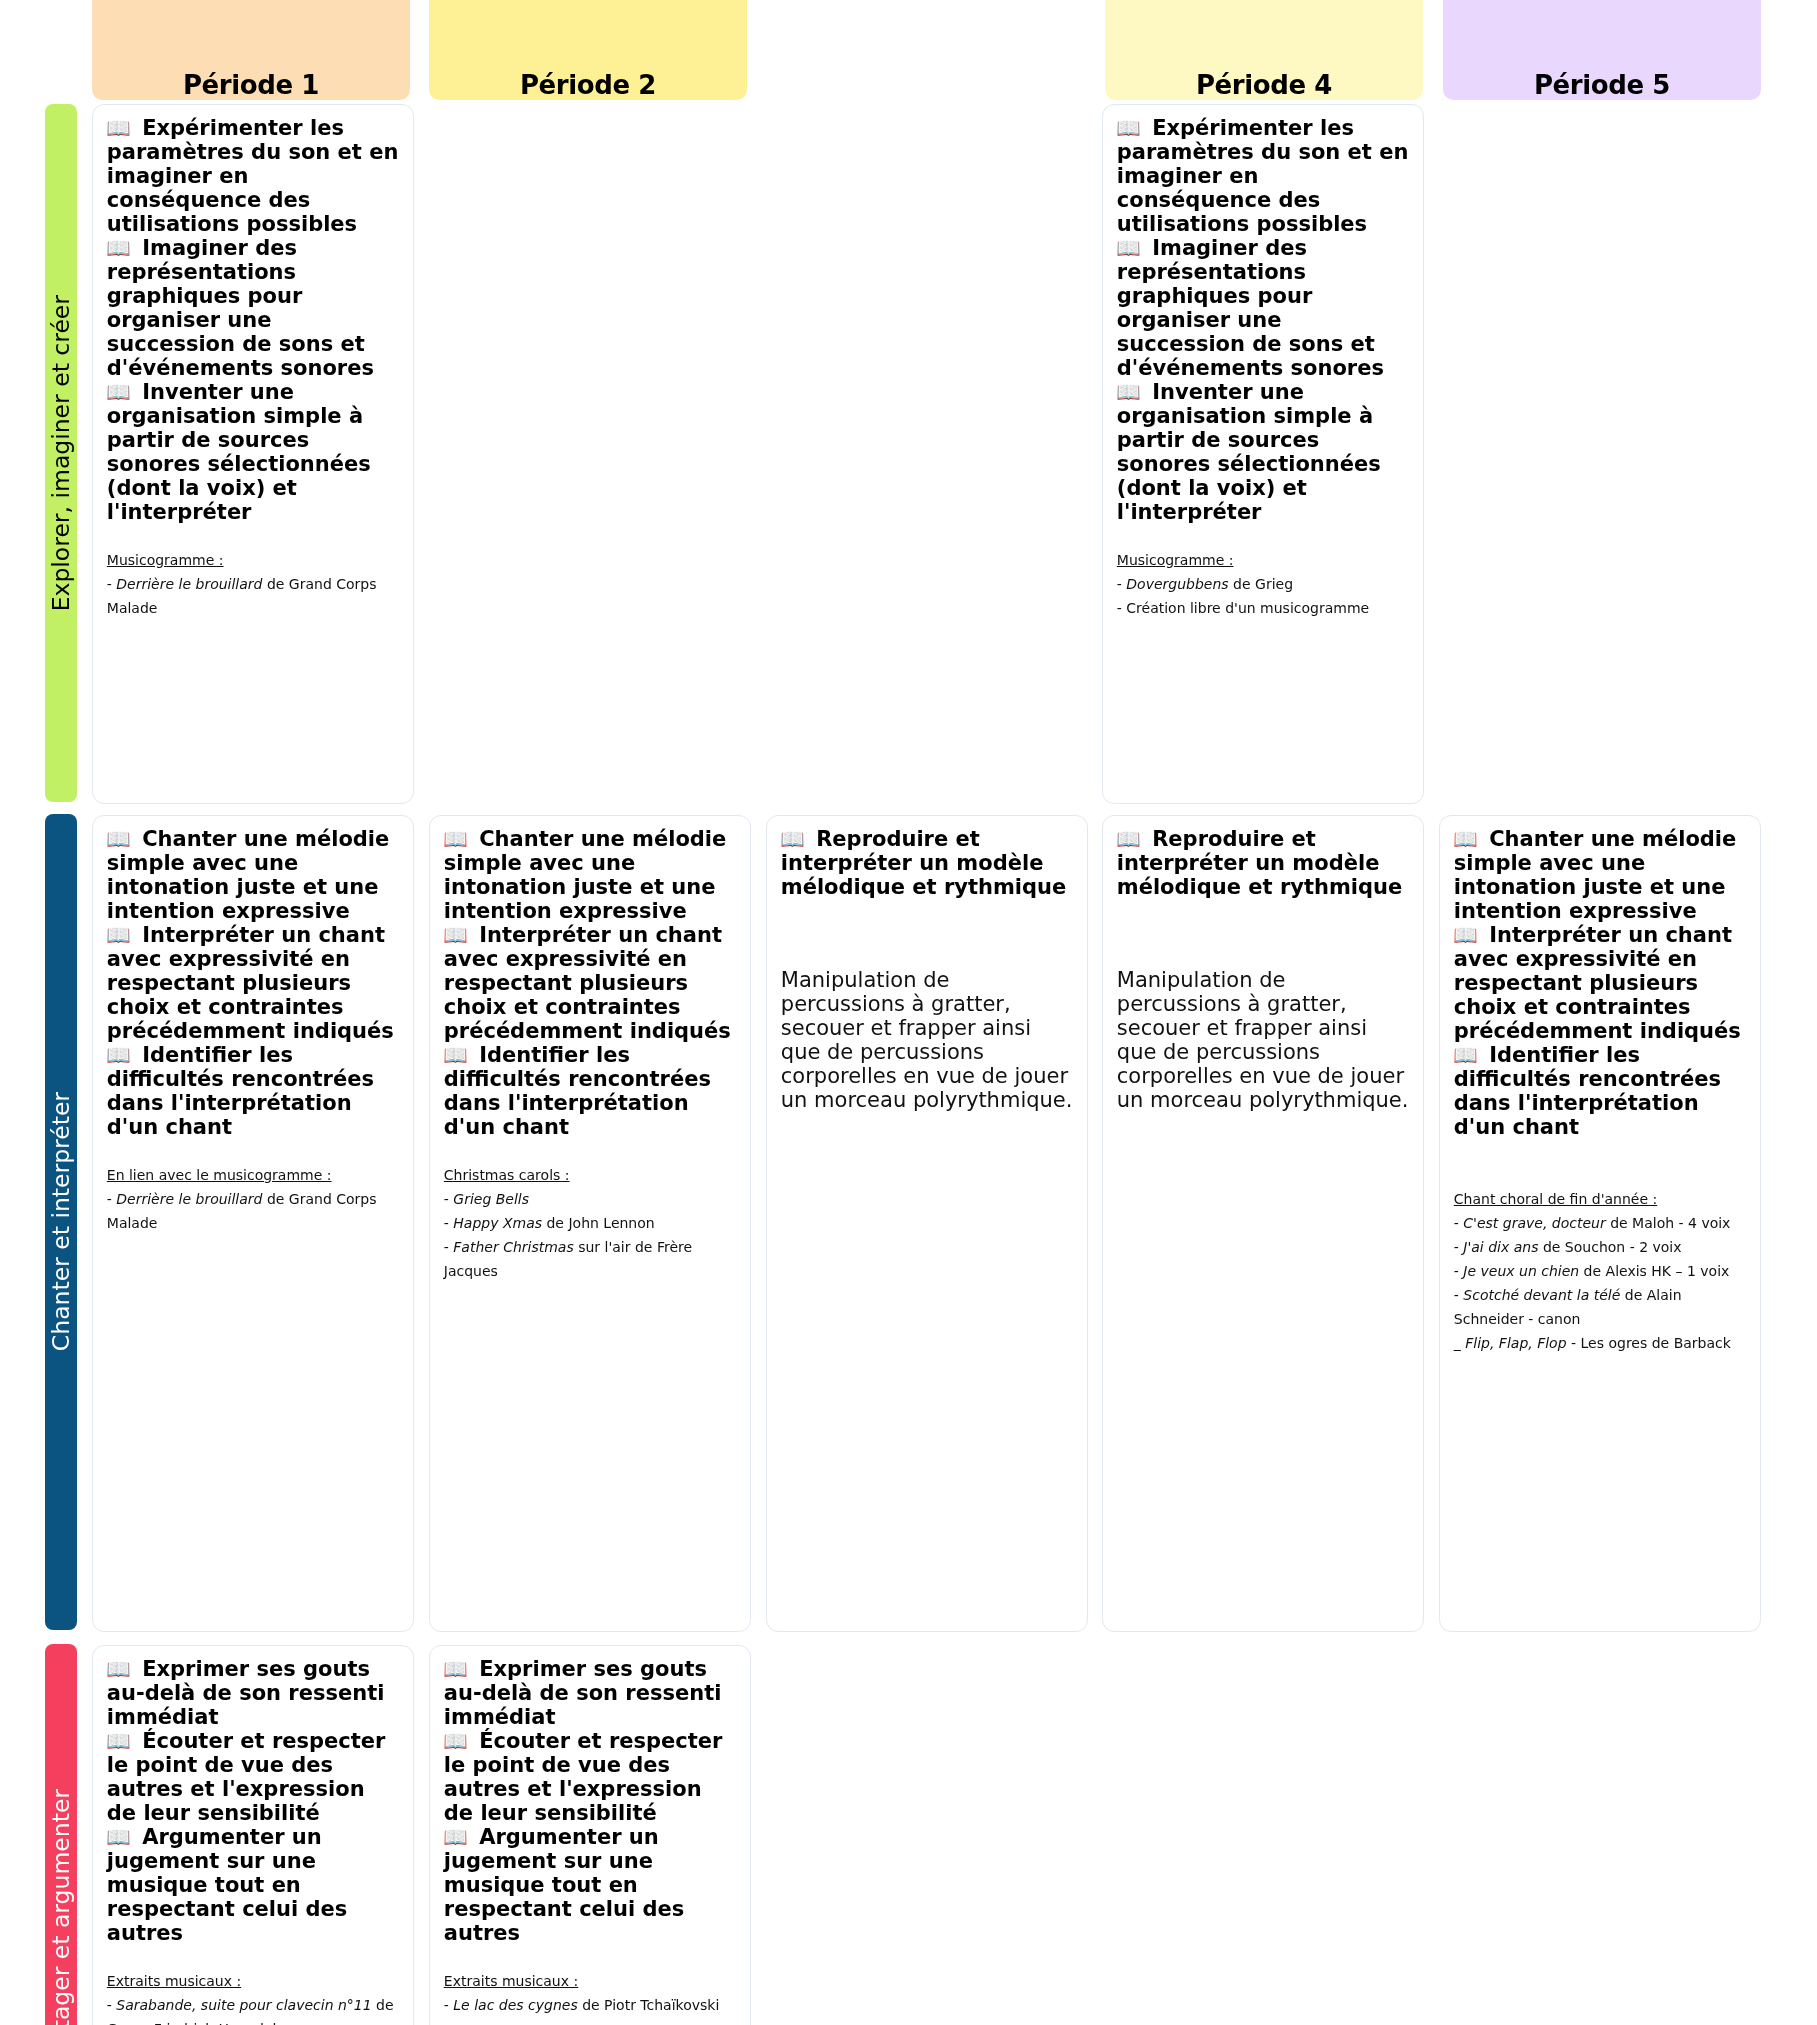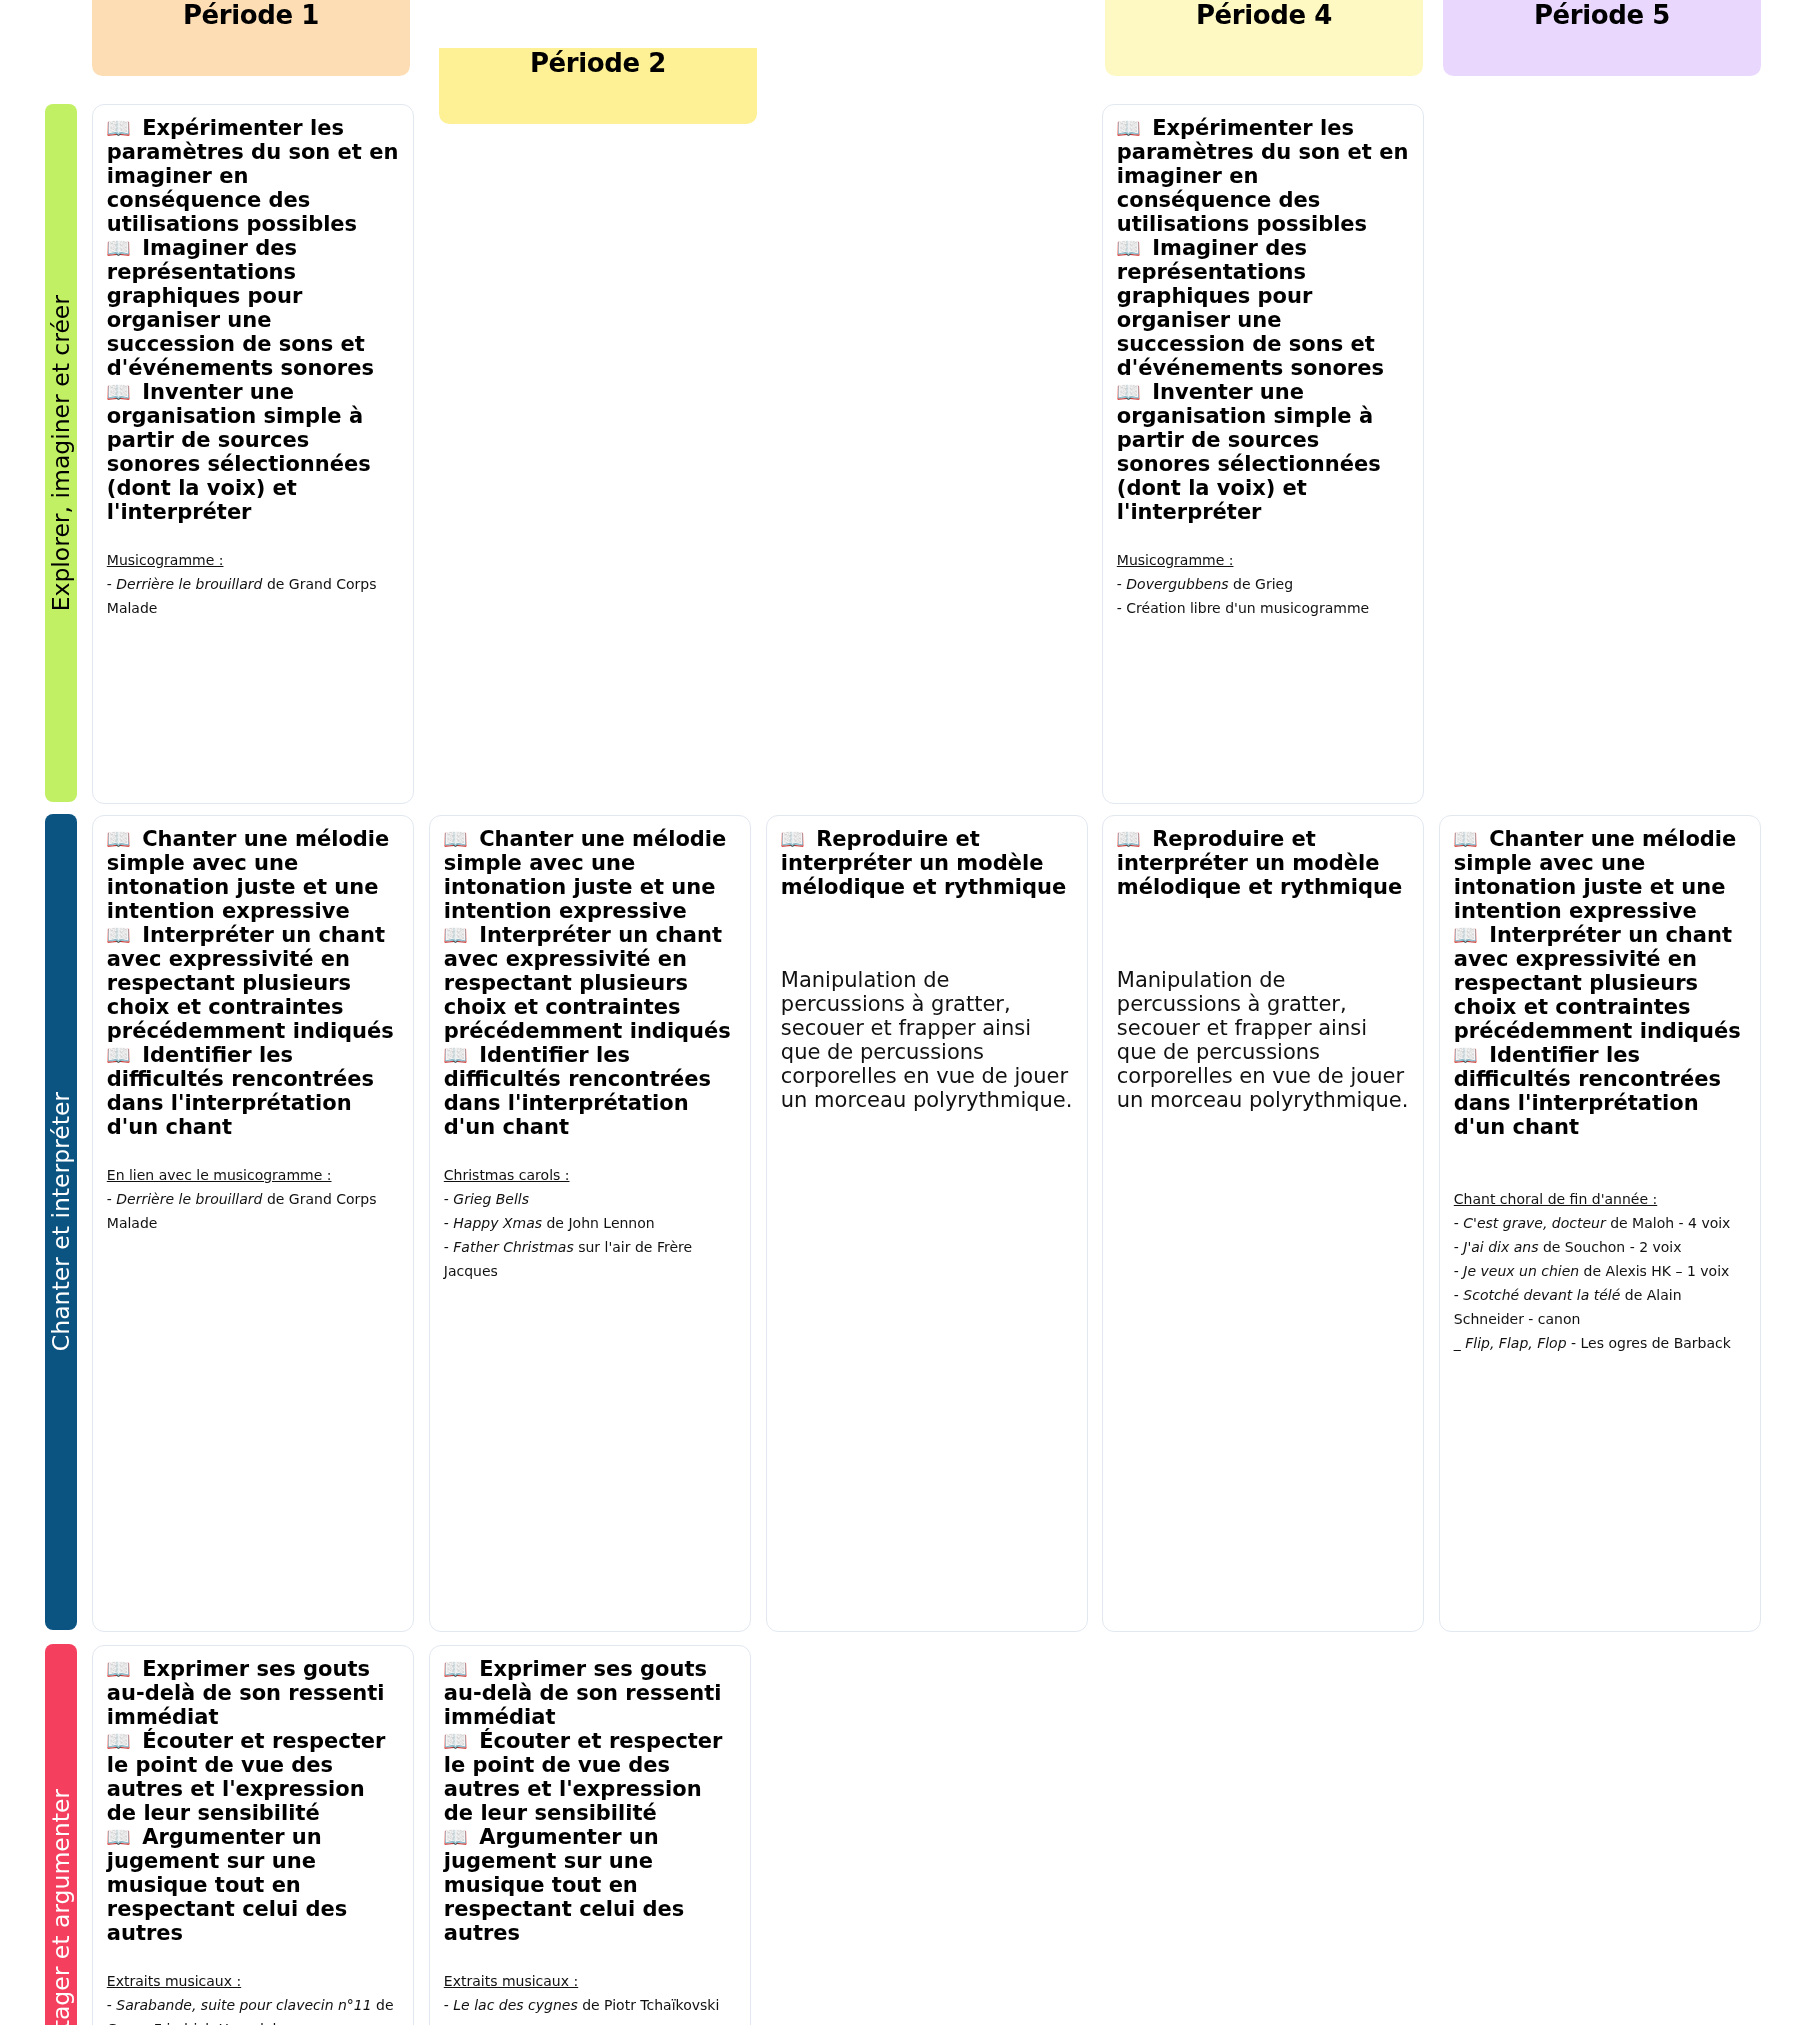--- a/index.html
+++ b/index.html
@@ -2,23 +2,23 @@
 <html style="font-size:6.5px"><head>
 <meta charset="utf-8">
 <style>
   html, body { margin: 0; padding: 0; background: #ffffff; }
   body {
     width: 1818px; height: 2424px; overflow: hidden; position: relative;
     font-family: "DejaVu Sans", "Liberation Sans", sans-serif; color: #000;
   }
   .header-row { position: absolute; top: 0; left: 0; height: 77px; width: 100%; }
   .period-header {
-    position: absolute; top: 0; height: 76px; width: 318px;
+    position: absolute; top: 0; height: 100px; width: 318px;
     border-radius: 0 0 10.5px 10.5px;
-    display: flex; align-items: flex-start; justify-content: center;
+    display: flex; align-items: flex-end; justify-content: center;
     font-weight: bold; font-size: 26px; letter-spacing: -0.4px;
   }
   .row-label {
     position: absolute; left: 45px; width: 32px; border-radius: 8px;
     display: flex; align-items: center; justify-content: center; overflow: hidden;
   }
   .row-label span {
     writing-mode: vertical-rl; transform: rotate(180deg);
     font-size: 23.5px; white-space: nowrap; font-weight: normal;
   }
@@ -35,21 +35,21 @@
   .note i { font-style: italic; margin-top: 30px; }
   .plain { font-size: 21px; line-height: 24px; color: #111; margin-top: 45px; }
 </style>
 </head>
 <body>
 
 <div class="header-row">
   <div class="period-header" id="ph0" style="left: 92px; background: rgb(253, 221, 180);">
       <span>Période 1</span>
     </div>
-  <div class="period-header" id="ph1" style="left: 439px; background: rgb(254, 240, 148); margin-top: 48px;">
+  <div class="period-header" id="ph1" style="left: 429px; background: rgb(254, 240, 148);">
       <span>Période 2</span>
     </div>
   <div class="period-header" id="ph3" style="left: 1105px; background: #fef9c3;">
       <span>Période 4</span>
     </div>
   <div class="period-header" id="ph4" style="left: 1443px; background: rgb(233, 215, 254);">
       <span>Période 5</span>
     </div>
 </div>
 

